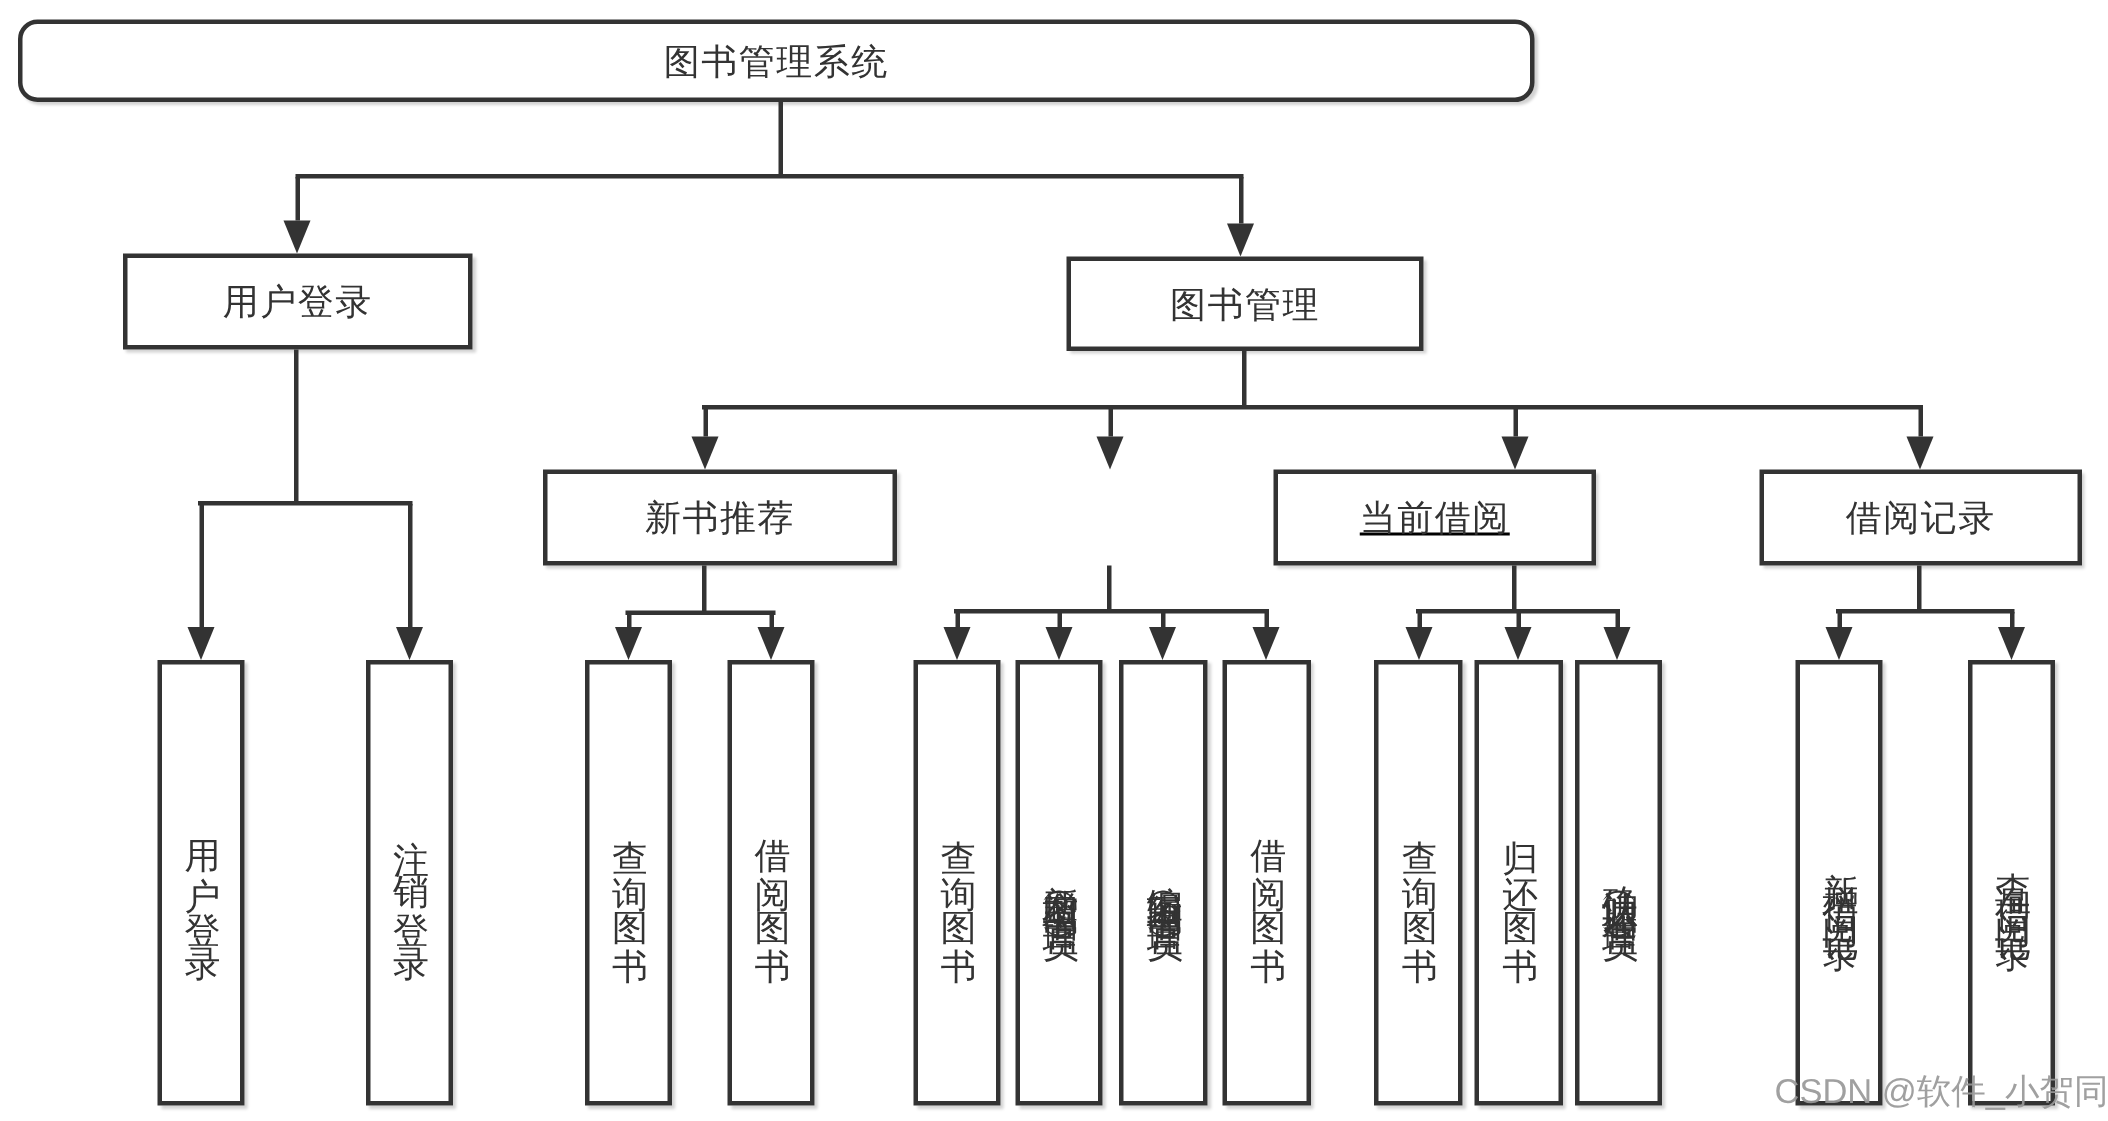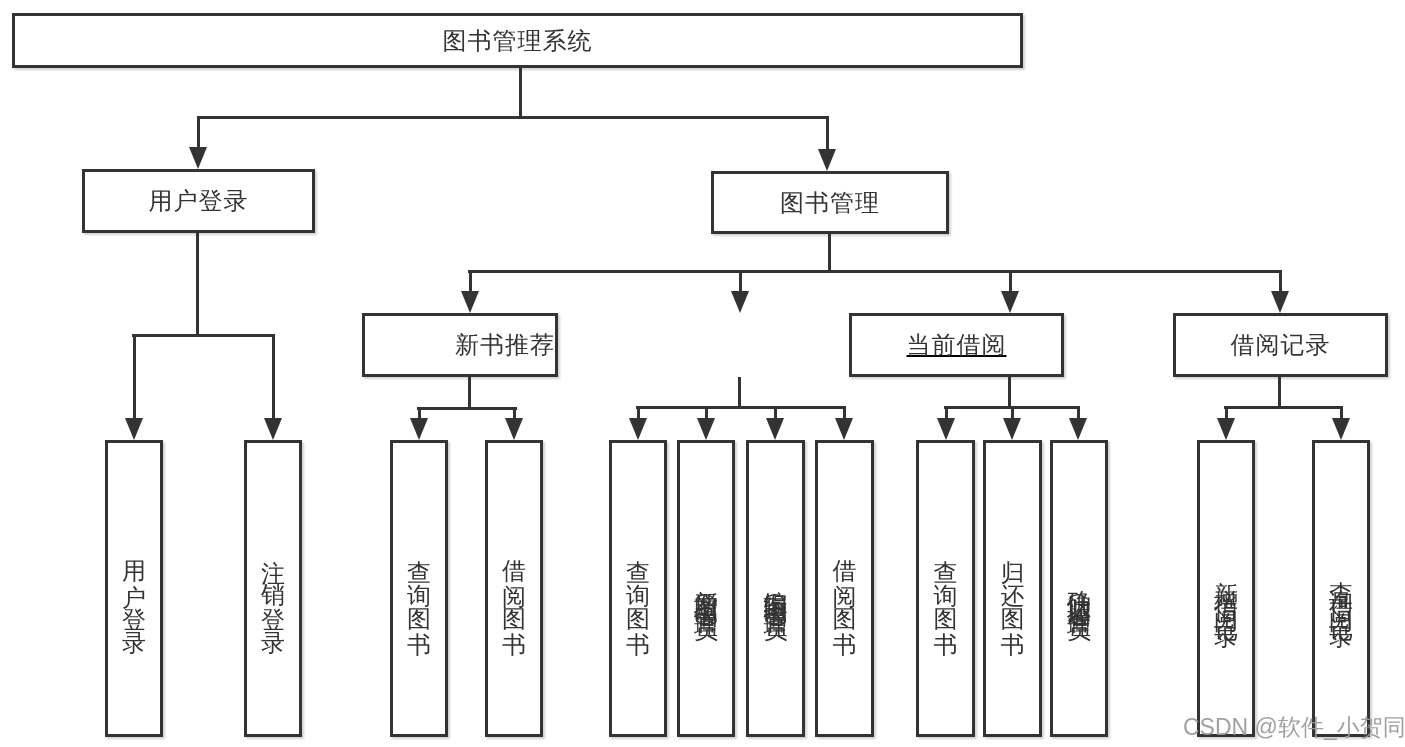--- a/index.html
+++ b/index.html
@@ -58,21 +58,21 @@
     letter-spacing:0px;
     white-space:nowrap;
     z-index:5;
   }
 </style>
 </head>
 <body>
 
 <div id="stage">
 
-  <div class="box" style="left:12px;top:13px;width:1011px;height:55px;">
+  <div class="box" style="left:12px;top:13px;width:1011px;height:55px;border-radius:13px;">
     <span class="h-label">图书管理系统</span>
   </div>
 
   <div class="vline" style="left:519px;top:66px;height:52px;"></div>
   <div class="hline" style="left:197px;top:116px;width:632px;"></div>
   <div class="drop" style="left:198px;top:118px;height:51px;">
     <div class="shaft"></div>
     <div class="head"></div>
   </div>
   <div class="drop" style="left:827px;top:118px;height:53px;">
@@ -110,21 +110,21 @@
   </div>
   <div class="drop" style="left:1010px;top:272px;height:41px;">
     <div class="shaft"></div>
     <div class="head"></div>
   </div>
   <div class="drop" style="left:1280px;top:272px;height:41px;">
     <div class="shaft"></div>
     <div class="head"></div>
   </div>
 
-  <div class="box" style="left:362px;top:313px;width:196px;height:64px;justify-content:flex-end;">
+  <div class="box" style="left:362px;top:313px;width:236px;height:64px;">
     <span class="h-label">新书推荐</span>
   </div>
   <div class="box" style="left:849px;top:313px;width:215px;height:64px;text-decoration:underline;">
     <span class="h-label">当前借阅</span>
   </div>
   <div class="box" style="left:1173px;top:313px;width:215px;height:64px;">
     <span class="h-label">借阅记录</span>
   </div>
 
   <div class="vline" style="left:468px;top:377px;height:32px;"></div>

